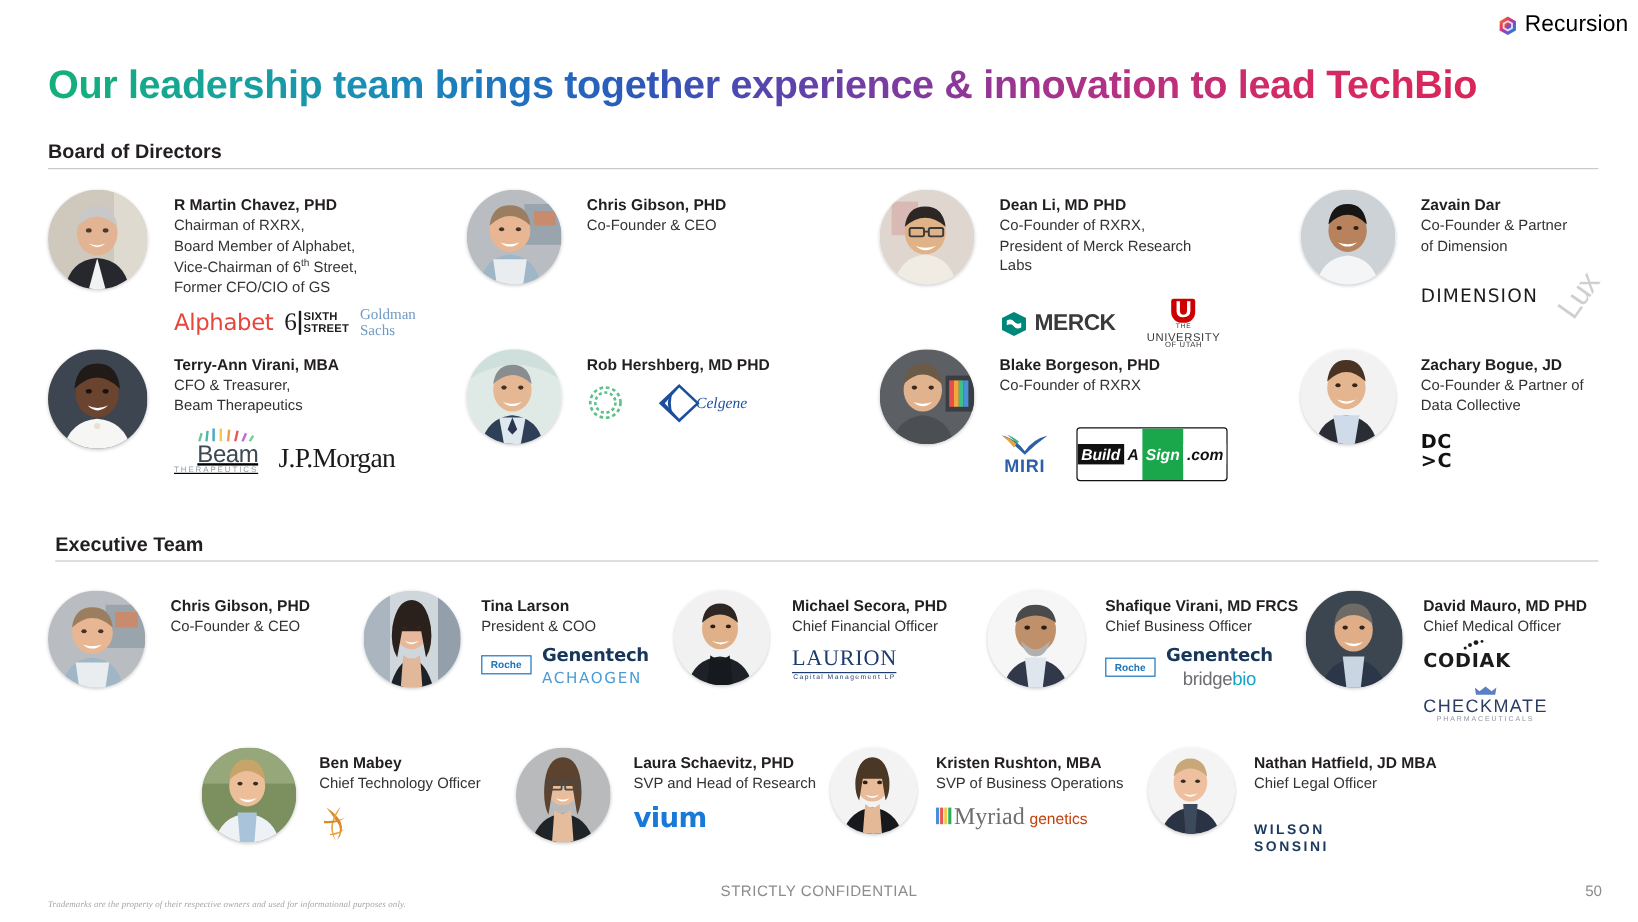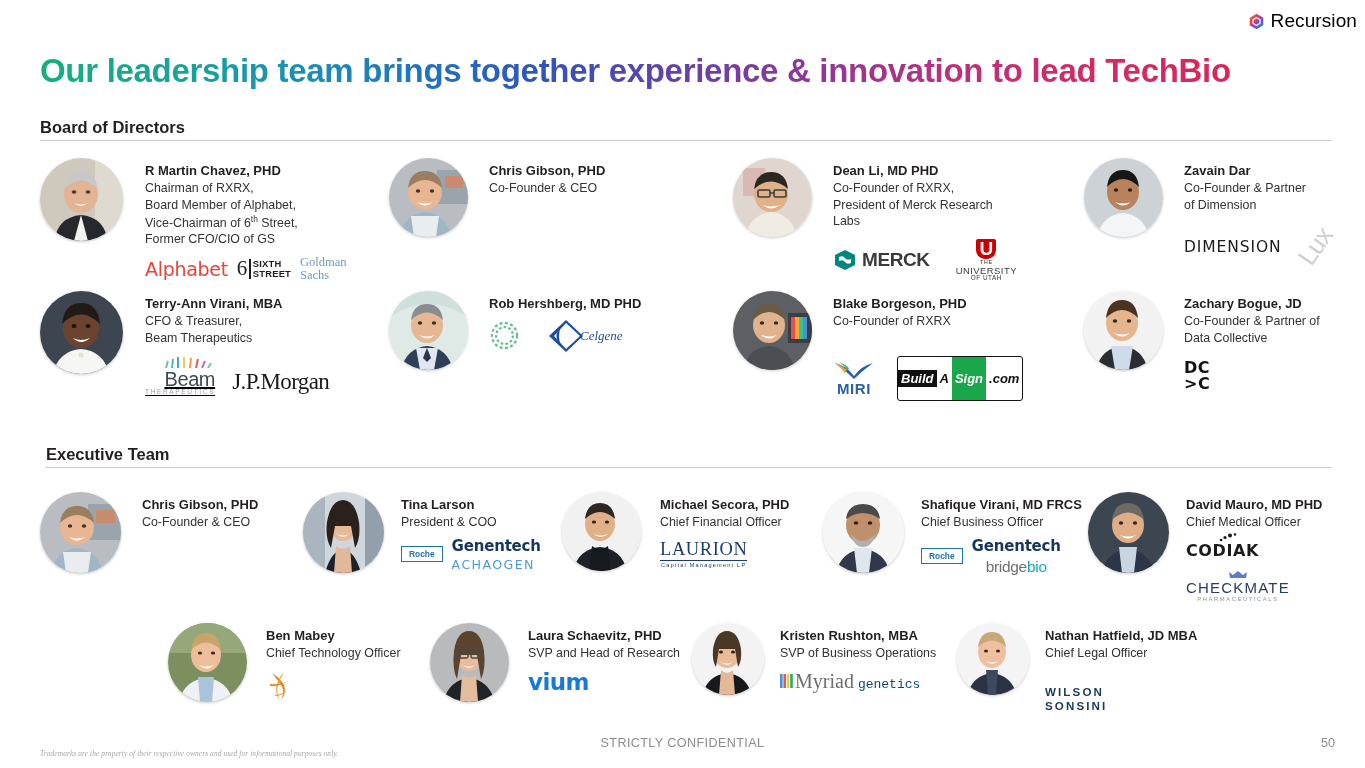--- a/index.html
+++ b/index.html
@@ -157,21 +157,21 @@
   .lg-laurion .l1{ font-family:"Liberation Serif", serif; font-size:18.5px; color:#1c3c70;
                    letter-spacing:.6px; border-bottom:1.4px solid #1c3c70; }
   .lg-laurion .l2{ font-size:5.6px; color:#1c3c70; letter-spacing:1.2px; margin-top:1px; }
   .lg-codiak     { font-size: 16px; font-weight:bold; color:#1b1b1b; letter-spacing:.6px; font-family:"DejaVu Sans", sans-serif;}
   .lg-checkmate  { display:flex; flex-direction:column; align-items:center; }
   .lg-checkmate .c1{ font-size:15px; color:#2a3b64; letter-spacing:1.2px; }
   .lg-checkmate .c2{ font-size:5.8px; color:#8d93a6; letter-spacing:1.6px; }
   .lg-vium       { font-size: 23px; font-weight:bold; color:#1879d9; letter-spacing:-.6px; font-family:"DejaVu Sans", sans-serif;}
   .lg-myriad     { display:flex; align-items:baseline; gap:4px; }
   .lg-myriad .m1 { font-family:"Liberation Serif", serif; font-size:20px; color:#6d6e71; }
-  .lg-myriad .m2 { font-family:Liberation Mono, monospace; font-size:13px; color:#0c4a6e; }
+  .lg-myriad .m2 { font-family:Liberation Sans, sans-serif; font-size:13px; color:#c2410c; }
   .lg-wilson     { font-size: 11.6px; color:#1c3a5e; letter-spacing:2.1px; line-height:1.25; font-weight:600; }
   .lg-domo svg   { display:block; }
   .lg-hillevax svg { display:block; }
 
   
   .footer-note {
     position: absolute;
     left: 40px;
     bottom: 10px;
     font-size: 7.4px;
@@ -302,21 +302,21 @@
         <path d="M30 47 q8 7 17 0 q-9 3 -17 0z" fill="#fff"></path>
       </svg>
     </div>
     <div class="pinfo" style="margin-left:21px;">
       <div class="pname">Dean Li, MD PHD</div>
       <div class="ptitle">
         <span>Co-Founder of RXRX,</span><br>
         <span>President of Merck Research</span><br>
         <span>Labs</span>
       </div>
-      <div class="logos" style="margin-top:9px; gap:26px; align-items:center;">
+      <div class="logos" style="margin-top:19px; gap:26px; align-items:center;">
         <span class="lg-merck">
           <svg width="24" height="22" viewBox="0 0 24 22">
             <path d="M12 1 L22 6 V16 L12 21 L2 16 V6 Z" fill="#00877c"></path>
             <path d="M6 8 q4 -2 6 1 q2 3 6 1 v4 q-4 2 -6 -1 q-2 -3 -6 -1z" fill="#fff"></path>
           </svg>
           <span class="mk">MERCK</span>
         </span>
         <span class="lg-utah">
           <span class="u">U</span>
           <span class="t1">THE</span>

